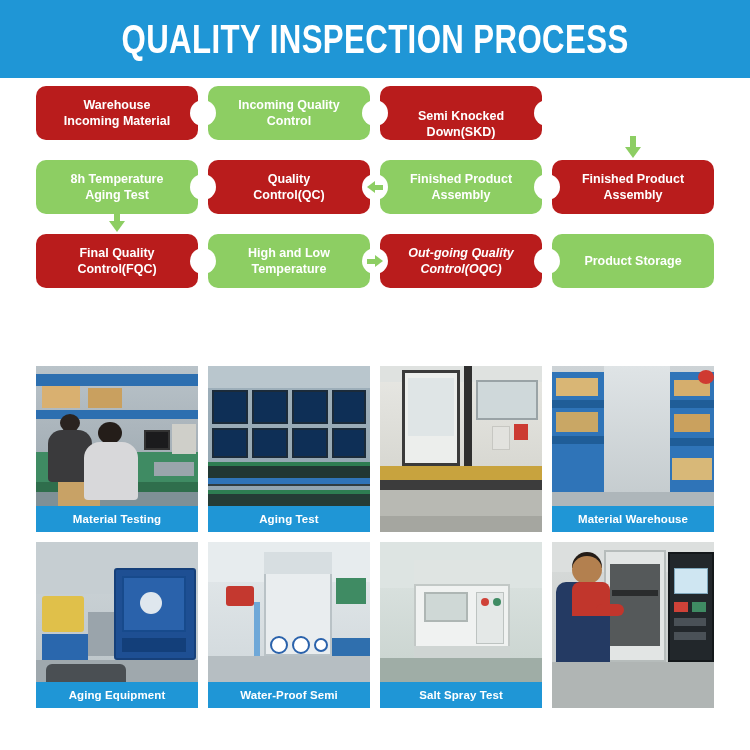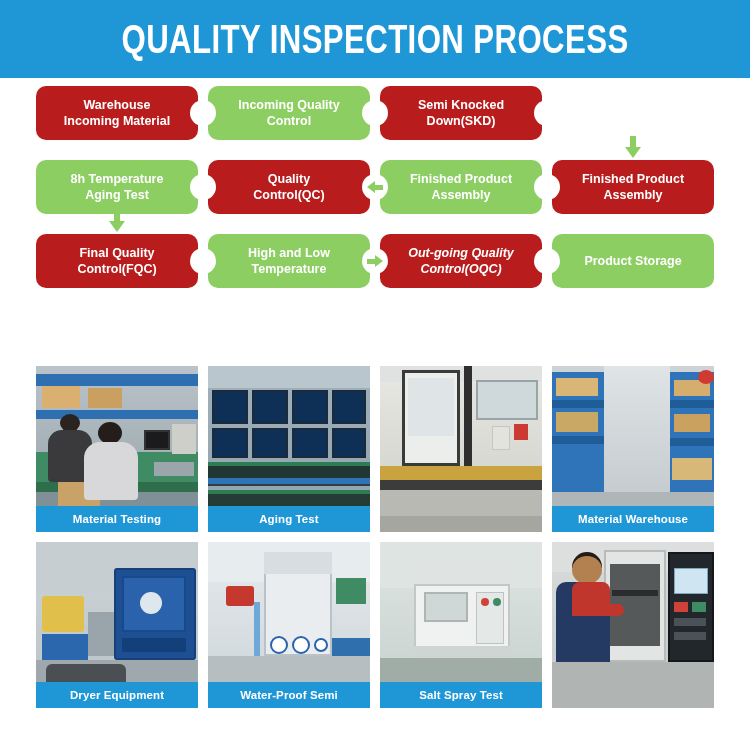--- a/index.html
+++ b/index.html
@@ -287,21 +287,21 @@
       <div class="node green" style="left:208px;">
         <span><span>Incoming Quality</span><br><span>Control</span></span>
       </div>
       <div class="h-arrow right c-white onbox" style="left:362px;">
         <span class="notch"></span>
         <span class="glyph">
             <span class="stem"></span>
             <span class="head"></span>
           </span>
       </div>
-      <div class="node blue" style="left:380px;">
+      <div class="node blue" style="left:380px;align-items:flex-end;">
         <span><span>Semi Knocked</span><br><span>Down(SKD)</span></span>
       </div>
       <div class="h-arrow right c-white onbox" style="left:534px;">
         <span class="notch"></span>
         <span class="glyph">
             <span class="stem"></span>
             <span class="head"></span>
           </span>
       </div>
       <div class="v-arrow" style="left:621px; top:50px;">
@@ -473,21 +473,21 @@
           <span class="sh yel"></span>
           <span class="sh blu"></span>
           <span class="sh obj"></span>
         <span class="sh mach"></span>
           <span class="sh door"></span>
           <span class="sh logo"></span>
           <span class="sh panel"></span>
         <span class="sh floor"></span>
           <span class="sh pile"></span>
       </div>
-      <div class="caption">Dryer Equipment</div>
+      <div class="caption">Aging Equipment</div>
     </div>
 
     <div class="photo">
       <div class="scene s6">
         <span class="sh wall"></span>
           <span class="sh red"></span>
           <span class="sh grn"></span>
         <span class="sh tube"></span>
         <span class="sh mach"></span>
           <span class="sh machtop"></span>

